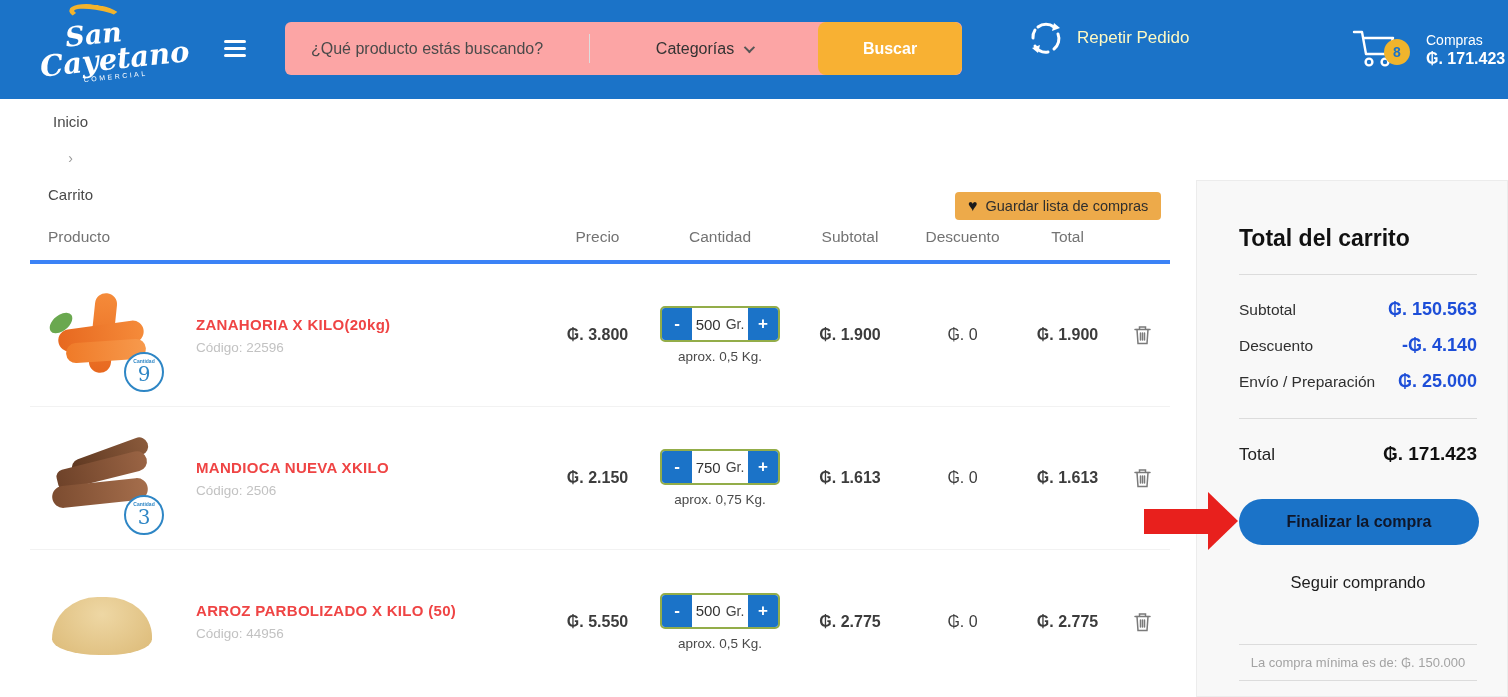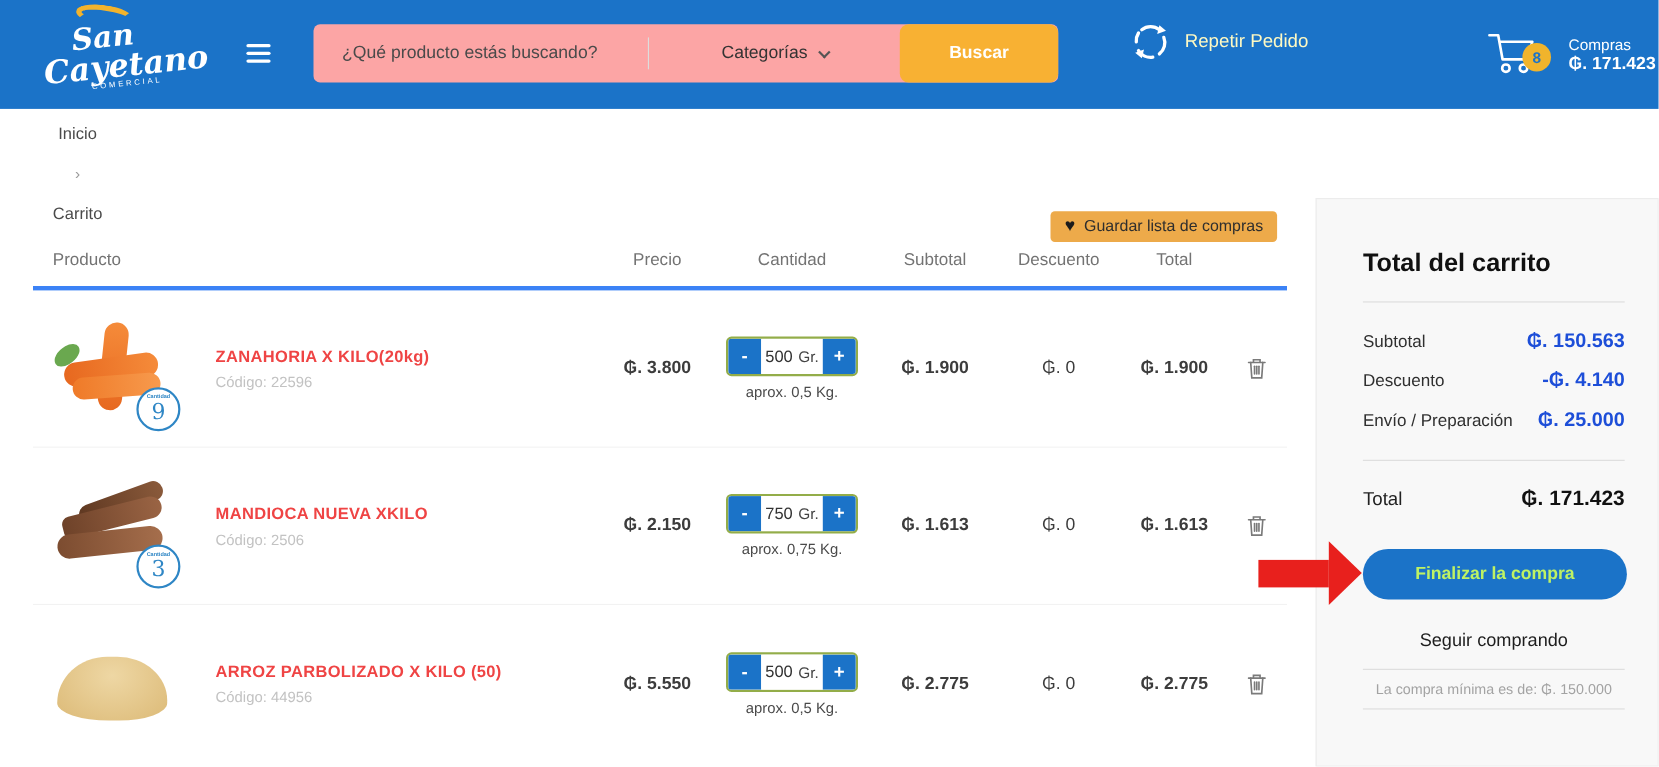--- a/index.html
+++ b/index.html
@@ -79,23 +79,23 @@
   .sidebar { position:absolute; left:1196px; top:180px; width:312px; height:517px; background:#f8f8f8; border:1px solid #ececec; padding:44px 30px 0 42px; }
   .sb-title { font-size:23px; font-weight:bold; color:#111; }
   .sb-hr { border:none; border-top:1px solid #dcdcdc; margin:22px 0 24px 0; }
   .sb-row { display:flex; justify-content:space-between; align-items:baseline; margin-bottom:15px; }
   .sb-label { font-size:15.5px; color:#2f2f2f; }
   .sb-value { font-size:18px; font-weight:bold; color:#1d4ed8; }
   .sb-hr2 { border:none; border-top:1px solid #dcdcdc; margin:26px 0 24px 0; }
   .sb-total-row { display:flex; justify-content:space-between; align-items:baseline; }
   .sb-total-label { font-size:17px; color:#222; }
   .sb-total-value { font-size:19px; font-weight:bold; color:#111; }
-  .checkout-btn { display:block; margin:34px auto 0 auto; width:240px; height:46px; border:none; border-radius:26px; background:#1b73c8; color:#bef264; font-size:16px; font-weight:bold; cursor:pointer; font-family:"Liberation Sans",sans-serif; }
+  .checkout-btn { display:block; margin:34px auto 0 auto; width:240px; height:46px; border:none; border-radius:26px; background:#1b73c8; color:#0f172a; font-size:16px; font-weight:bold; cursor:pointer; font-family:"Liberation Sans",sans-serif; }
   .continue-link { margin-top:28px; text-align:center; font-size:16.5px; color:#1d1d1d; cursor:pointer; }
-  .min-note { margin-top:16px; padding:10px 0; border-top:1px solid #dcdcdc; border-bottom:1px solid #dcdcdc; text-align:center; font-size:13px; color:#a3a3a3; }
+  .min-note { margin-top:52px; padding:10px 0; border-top:1px solid #dcdcdc; border-bottom:1px solid #dcdcdc; text-align:center; font-size:13px; color:#a3a3a3; }
 
   
   .arrow-shaft { position:absolute; left:1144px; top:509px; width:64px; height:25px; background:#e8201d; }
   .arrow-head { position:absolute; left:1208px; top:492px; width:0; height:0; border-top:29px solid transparent; border-bottom:29px solid transparent; border-left:30px solid #e8201d; }
 </style>
 </head>
 <body>
 
 <div class="page">
 

